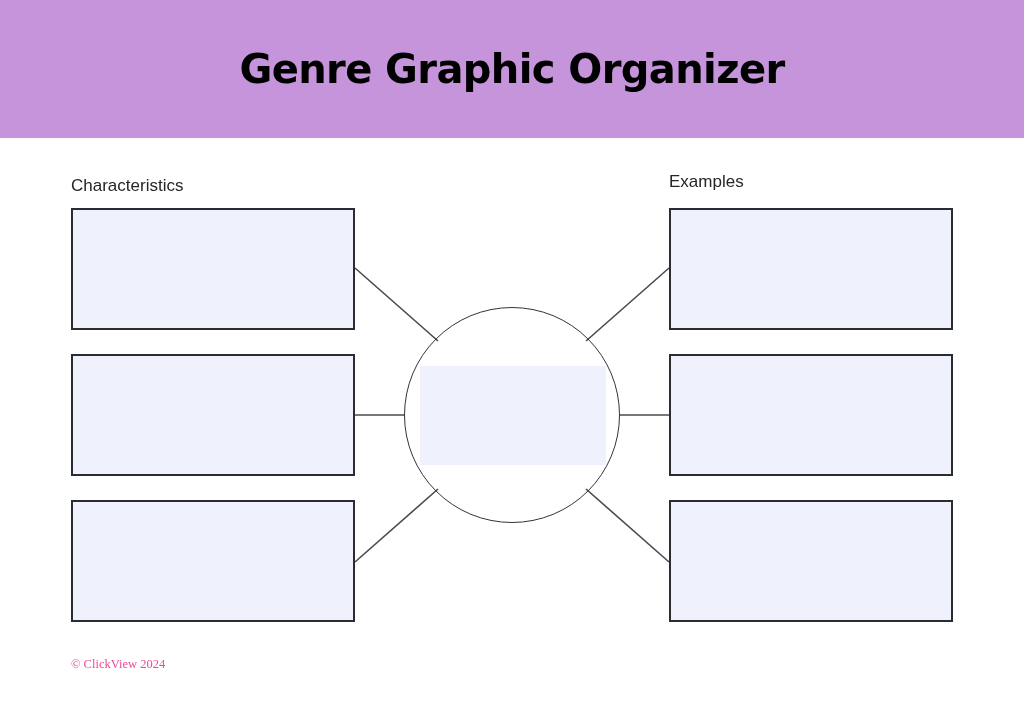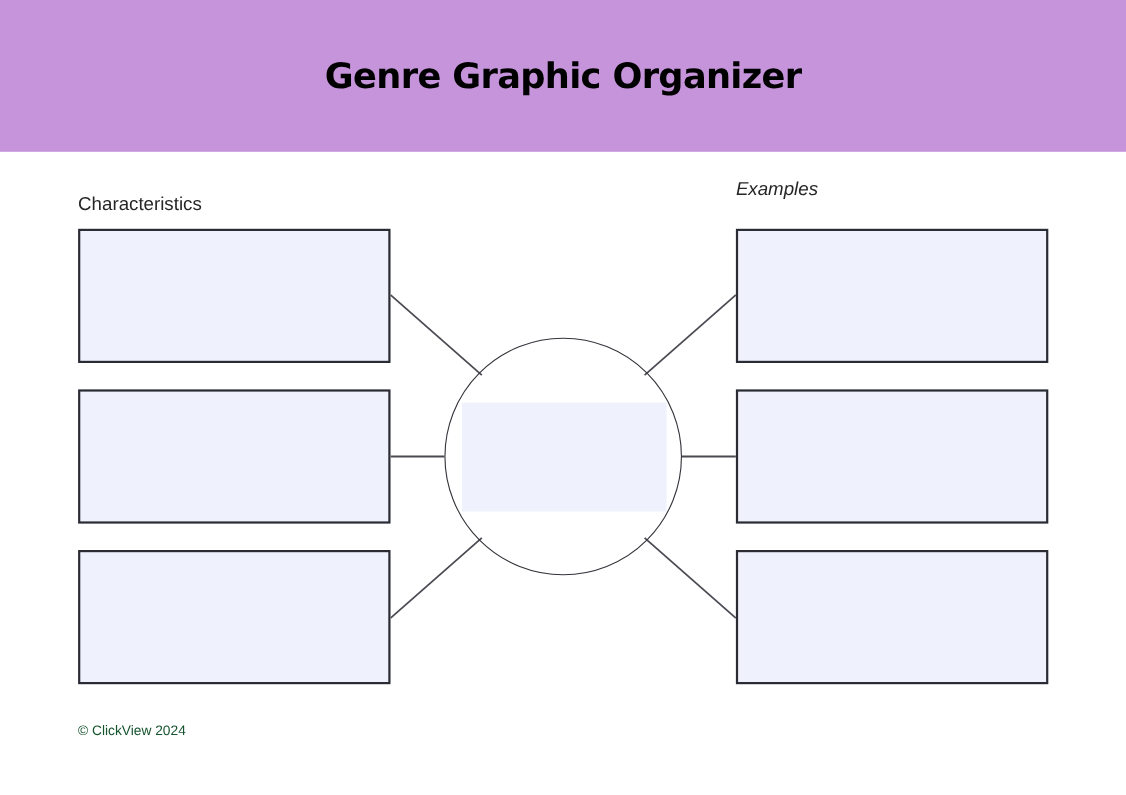--- a/index.html
+++ b/index.html
@@ -33,39 +33,39 @@
   .header-title {
     position: absolute;
     left: 0;
     top: 0;
     width: 1024px;
     height: 138px;
     display: flex;
     align-items: center;
     justify-content: center;
     font-family: "DejaVu Sans", sans-serif;
-    font-size: 32px;
+    font-size: 40px;
     font-weight: 700;
     letter-spacing: -0.6px;
     color: #000000;
     text-align: center;
     white-space: nowrap;
   }
 
   
   .column-label {
     position: absolute;
     font-family: "Liberation Sans", sans-serif;
     font-size: 17px;
     font-weight: 400;
     color: #262626;
     white-space: nowrap;
   }
   .column-label.left  { left: 71px;  top: 176px; width: 284px; }
-  .column-label.right { left: 669px; top: 162px; width: 284px; font-style: italic; }
+  .column-label.right { left: 669px; top: 172px; width: 284px; }
 
   
   .connector-layer {
     position: absolute;
     left: 0;
     top: 0;
     width: 1024px;
     height: 723px;
     pointer-events: none;
   }
@@ -133,23 +133,23 @@
     font-size: 16px;
     color: #1a1a1a;
     overflow: hidden;
   }
 
   
   .footer-credit {
     position: absolute;
     left: 71px;
     top: 657px;
-    font-family: Liberation Sans, sans-serif;
+    font-family: Liberation Serif, serif;
     font-size: 12.5px;
-    color: #14532d;
+    color: #ec4899;
     white-space: nowrap;
   }
 </style>
 </head>
 <body>
 
 <div id="page">
 
   <div class="header-band"></div>
   <div class="header-title">Genre Graphic Organizer</div>

